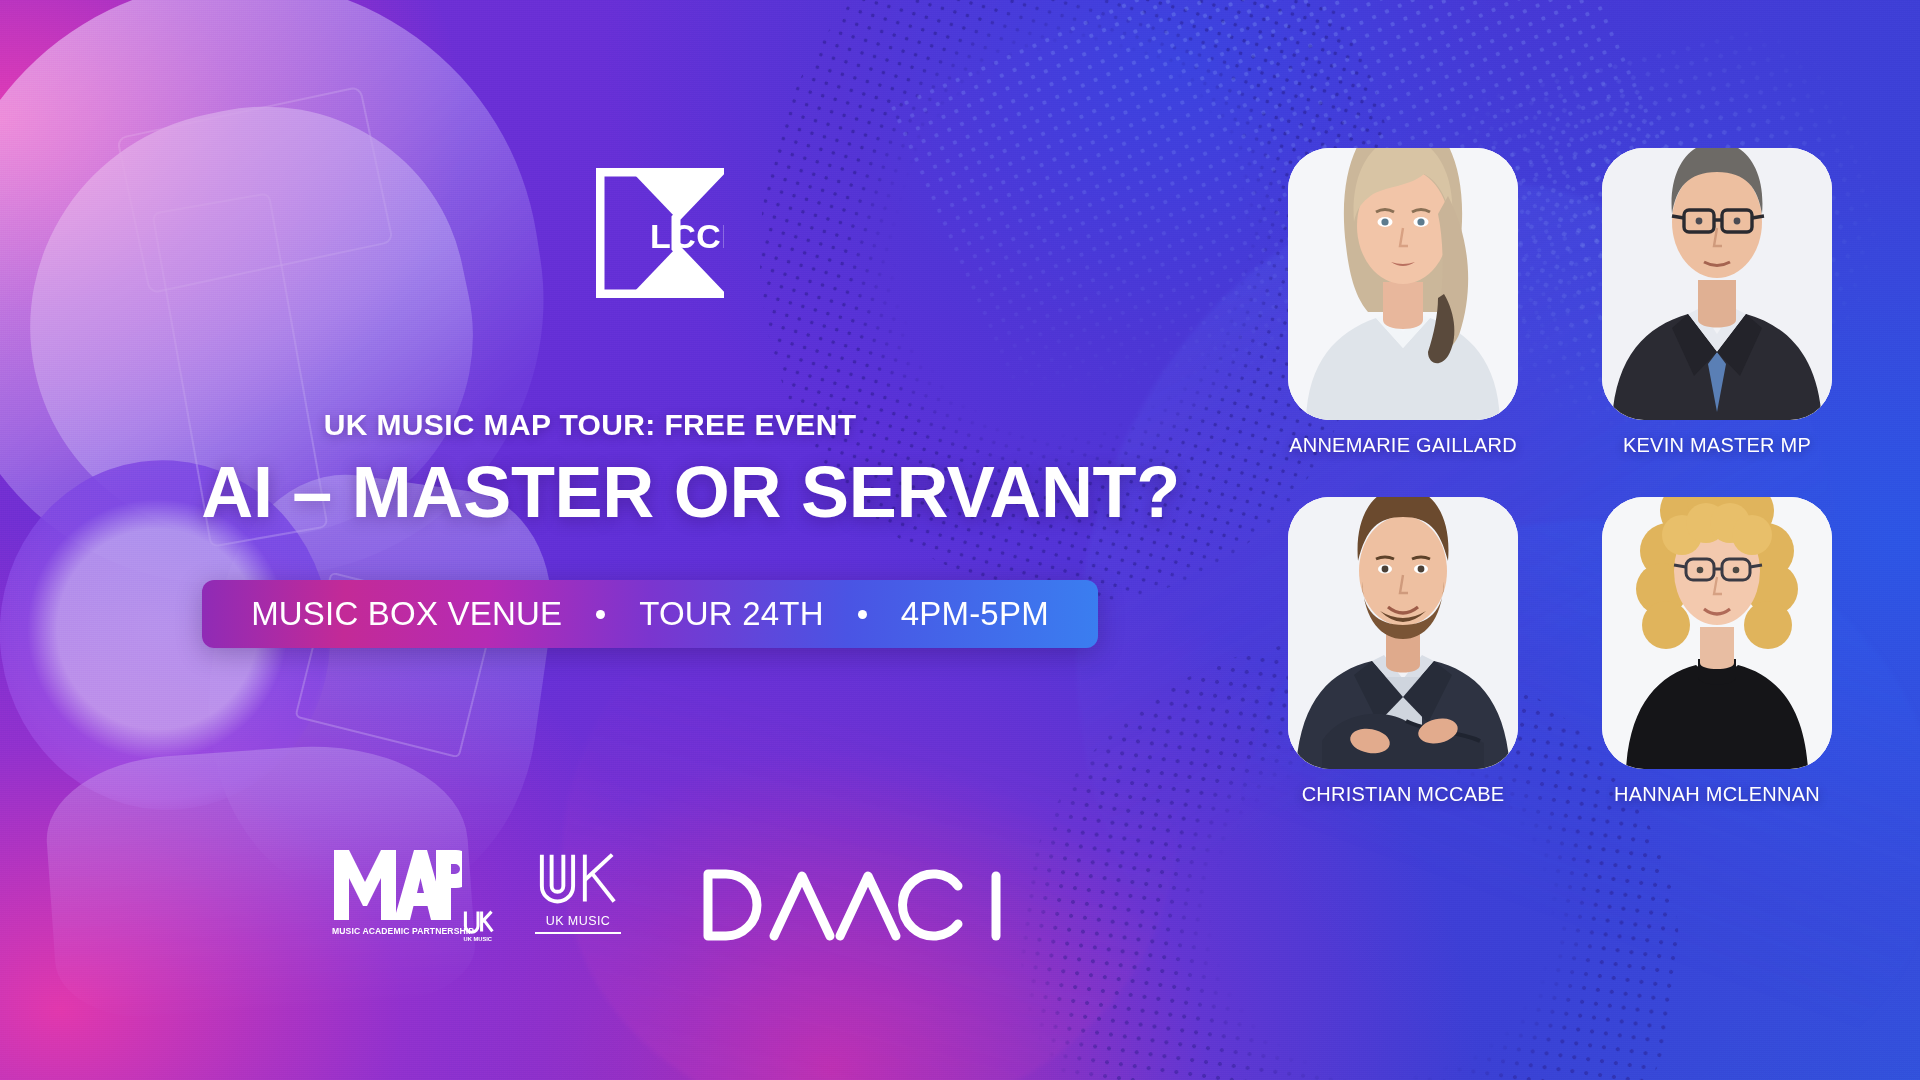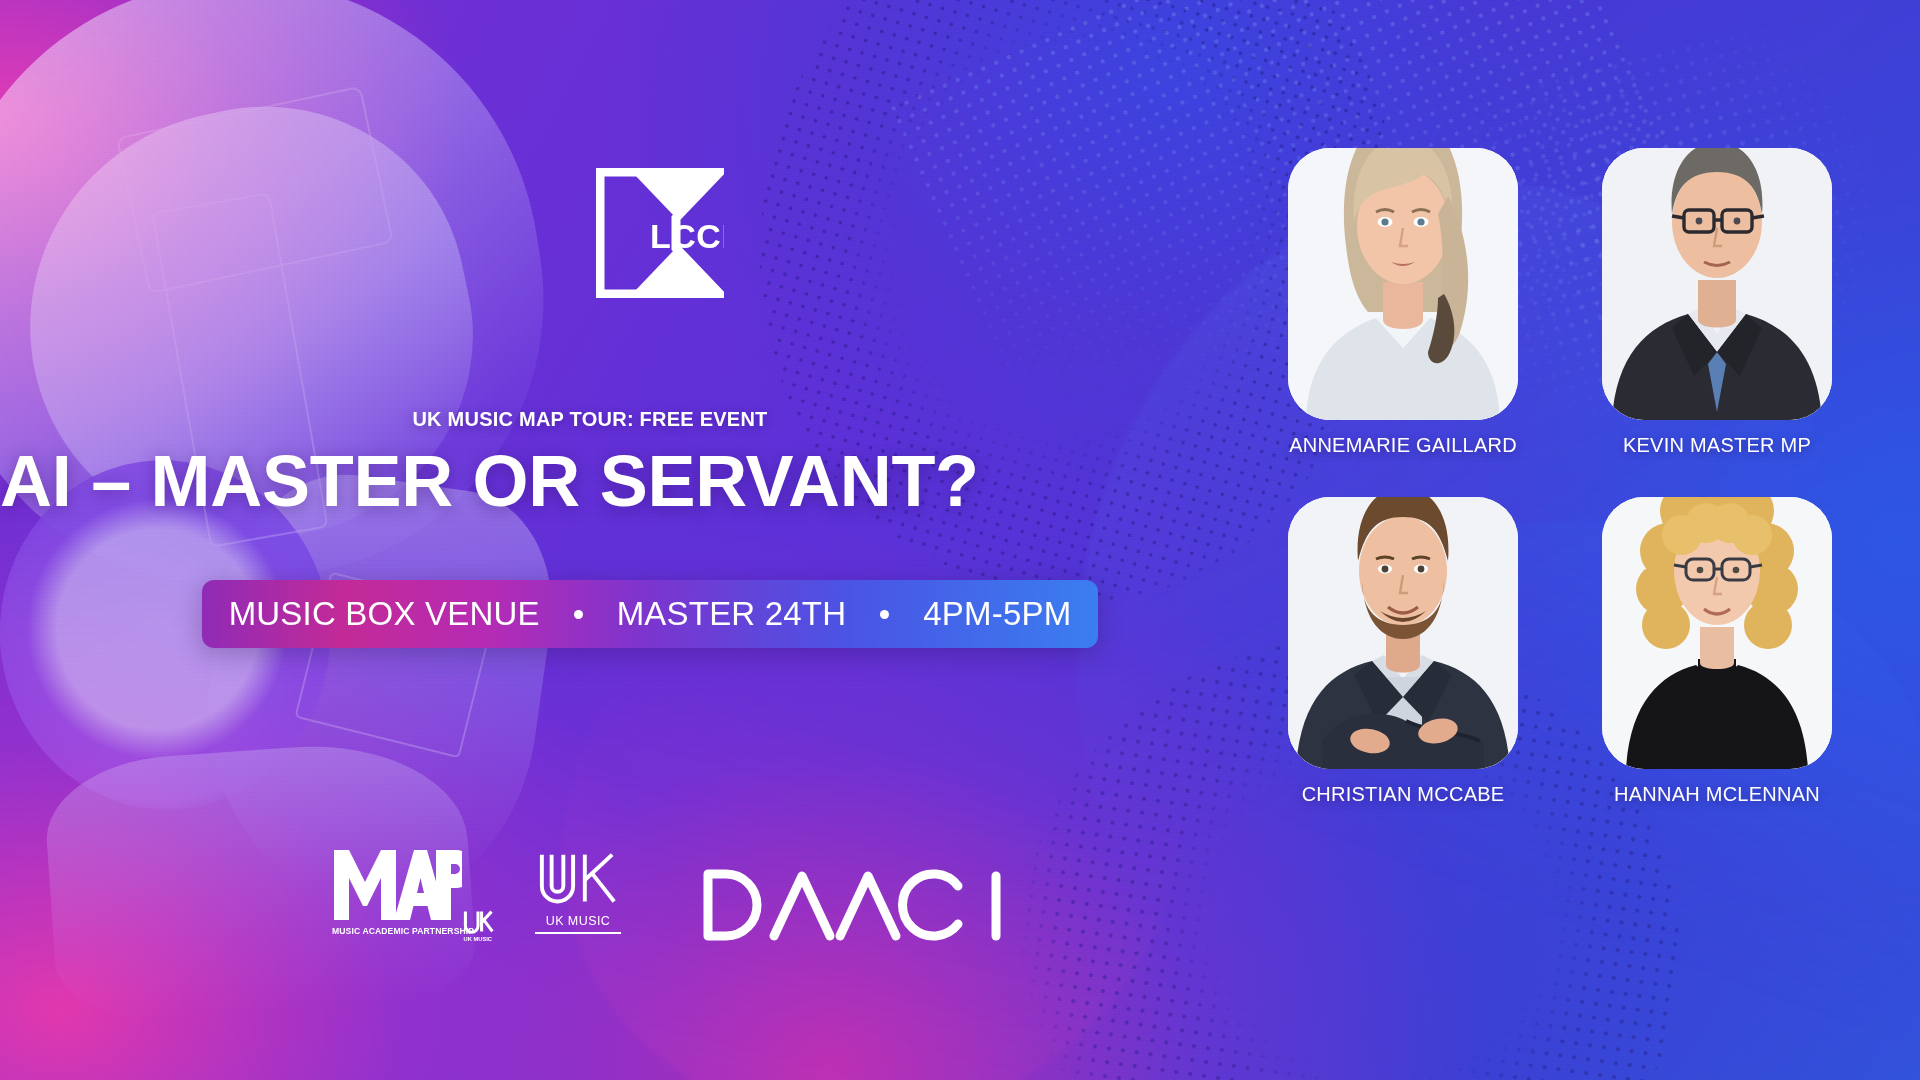--- a/index.html
+++ b/index.html
@@ -128,28 +128,28 @@
       repeating-linear-gradient(0deg, rgba(255,255,255,0.10) 0 1px, rgba(0,0,0,0.10) 1px 2px),
       repeating-linear-gradient(90deg, rgba(255,255,255,0.08) 0 1px, rgba(0,0,0,0.08) 1px 2px);
   }
 
   
   .lccm { position:absolute; left:596px; top:168px; width:128px; height:130px; }
 
   
   .headline-block { position:absolute; left:0; top:408px; width:1180px; }
   .eyebrow {
-    font-size:20px; font-weight:bold; letter-spacing:0.012em;
+    font-size:30px; font-weight:bold; letter-spacing:0.012em;
     color:#ffffff; text-align:center; white-space:nowrap;
     text-shadow:0 2px 10px rgba(40,10,80,0.35);
   }
   .headline {
     margin-top:14px;
     font-size:72px; font-weight:bold; letter-spacing:-0.004em;
-    color:#ffffff; text-align:left; white-space:nowrap; line-height:1.02;
+    color:#ffffff; text-align:right; white-space:nowrap; line-height:1.02;
     text-shadow:0 3px 16px rgba(40,10,80,0.35);
   }
 
   
   .pill {
     position:absolute; left:202px; top:580px;
     height:68px; width:896px; border-radius:12px;
     background:linear-gradient(92deg, #8f2bb6 0%, #c32a97 16%, #b52bb4 32%, #7b35cf 50%, #4a54e4 72%, #3a7ef0 100%);
     display:flex; align-items:center; justify-content:center;
     box-shadow:0 6px 26px rgba(35,10,70,0.28);
@@ -243,21 +243,21 @@
 
   <div class="headline-block">
     <div class="eyebrow">UK MUSIC MAP TOUR: FREE EVENT</div>
     <div class="headline">AI – MASTER OR SERVANT?</div>
   </div>
 
   <div class="pill">
     <div class="pill-inner">
       <span class="pill-text">MUSIC BOX VENUE</span>
       <span class="pill-dot"></span>
-      <span class="pill-text">MASTER 24TH</span>
+      <span class="pill-text">TOUR 24TH</span>
       <span class="pill-dot"></span>
       <span class="pill-text">4PM-5PM</span>
     </div>
   </div>
 
   <div class="logos">
 
     <div class="map-logo">
       <svg viewBox="0 0 130 74" width="130" height="74" aria-hidden="true">
 

